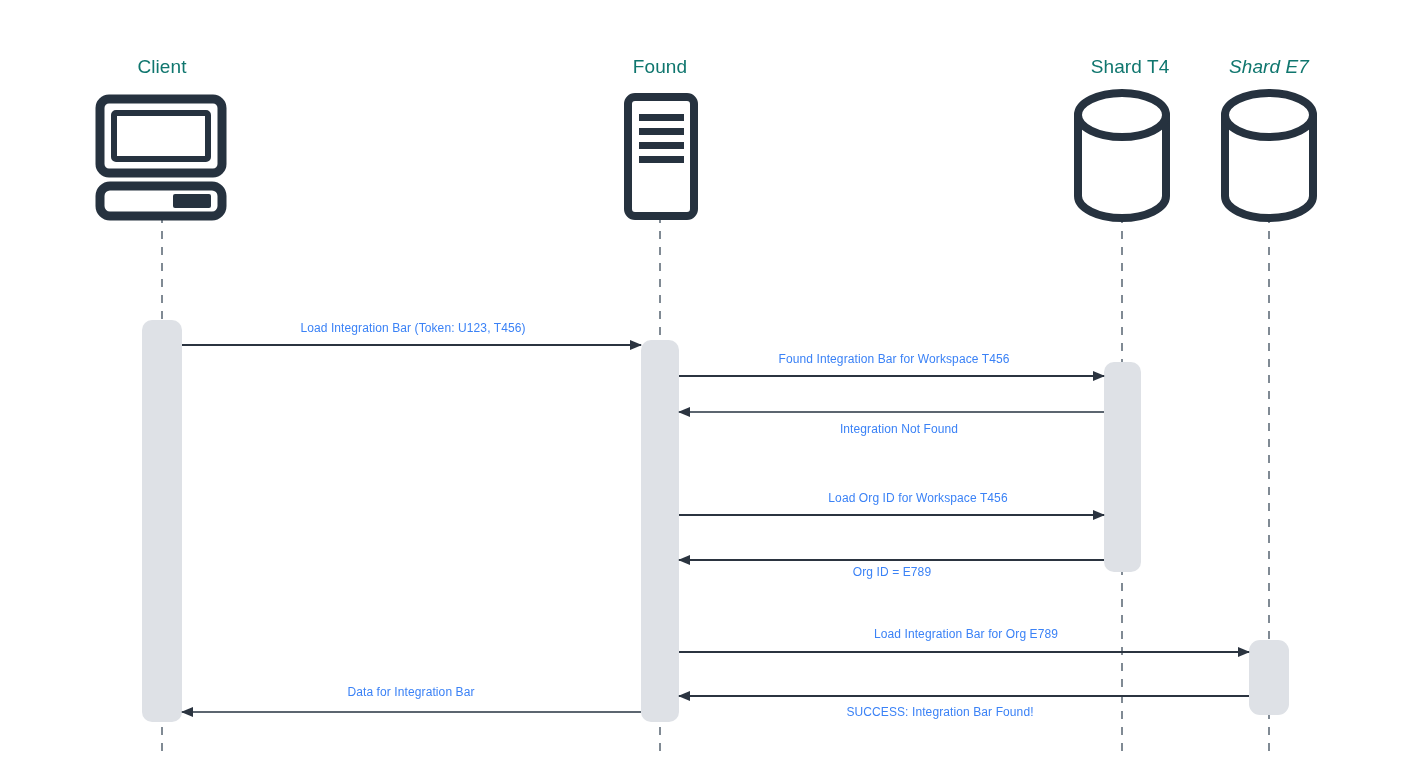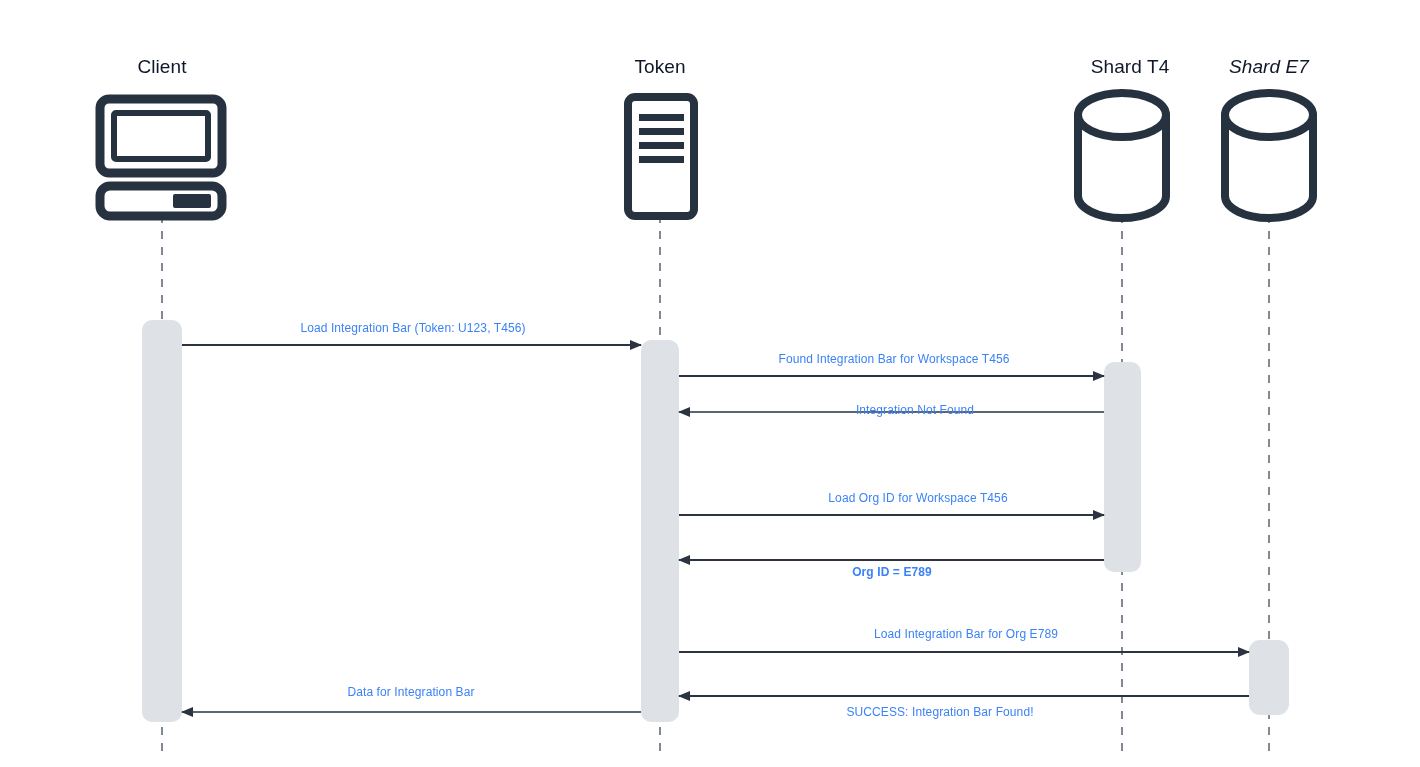--- a/index.html
+++ b/index.html
@@ -19,21 +19,21 @@
     position: absolute;
     top: 0;
     left: 0;
     width: 1420px;
     height: 767px;
   }
   .participant-label {
     position: absolute;
     font-size: 19px;
     line-height: 22px;
-    color: #0f172a;
+    color: #0f766e;
     text-align: center;
     white-space: nowrap;
     transform: translateX(-50%);
     letter-spacing: 0.1px;
   }
   .msg-label {
     position: absolute;
     font-size: 12px;
     line-height: 20px;
     color: #3b82f6;
@@ -110,24 +110,24 @@
 
     <line x1="679" y1="652" x2="1249" y2="652" stroke="#2b3440" stroke-width="2" marker-end="url(#arrowFwd)"></line>
 
     <line x1="1249" y1="696" x2="679" y2="696" stroke="#2b3440" stroke-width="2" marker-end="url(#arrowBack)"></line>
 
     <line x1="641" y1="712" x2="182" y2="712" stroke="#5c6670" stroke-width="2" marker-end="url(#arrowBack)"></line>
   </g>
 </svg>
 
 <div class="participant-label" style="left:162px; top:56px;">Client</div>
-<div class="participant-label" style="left:660px; top:56px;">Token</div>
+<div class="participant-label" style="left:660px; top:56px;">Found</div>
 <div class="participant-label" style="left:1130px; top:56px;">Shard T4</div>
 <div class="participant-label" style="left:1269px; top:56px;font-style:italic;">Shard E7</div>
 
 <div class="msg-label" style="left:413px; top:318px;">Load Integration Bar (Token: U123, T456)</div>
 <div class="msg-label" style="left:894px; top:349px;">Found Integration Bar for Workspace T456</div>
-<div class="msg-label" style="left:899px; top:400px;margin-left:16px;">Integration Not Found</div>
+<div class="msg-label" style="left:899px; top:419px;">Integration Not Found</div>
 <div class="msg-label" style="left:890px; top:488px;margin-left:28px;">Load Org ID for Workspace T456</div>
-<div class="msg-label" style="left:892px; top:562px;font-weight:bold;">Org ID = E789</div>
+<div class="msg-label" style="left:892px; top:562px;">Org ID = E789</div>
 <div class="msg-label" style="left:966px; top:624px;text-align:right;">Load Integration Bar for Org E789</div>
 <div class="msg-label" style="left:940px; top:702px;">SUCCESS: Integration Bar Found!</div>
 <div class="msg-label" style="left:411px; top:682px;">Data for Integration Bar</div>
 
 </body></html>

